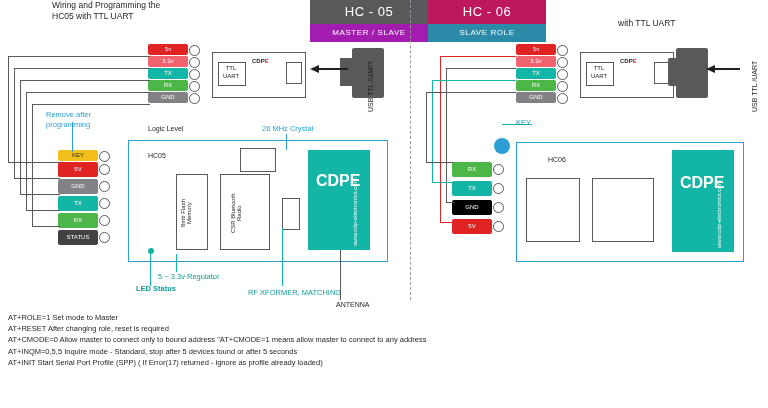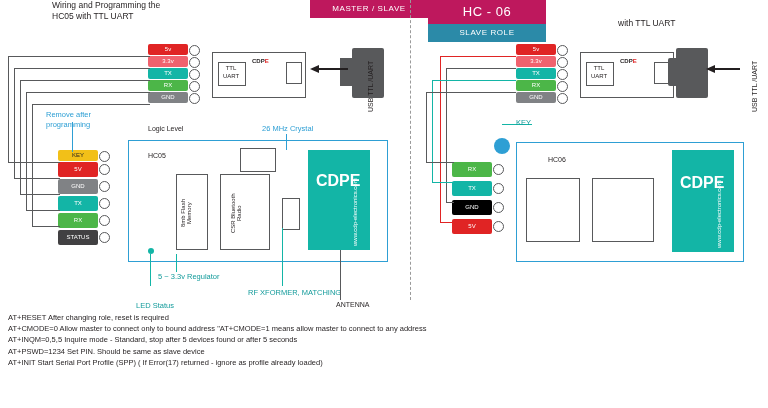--- a/index.html
+++ b/index.html
@@ -11,21 +11,21 @@
     overflow:hidden;
     color:#231f20;
   }
   .abs{position:absolute;}
   
   .hdr{position:absolute;top:0;height:42px;display:flex;flex-direction:column;}
   .hdr .name{height:24px;line-height:24px;text-align:center;color:#ffffff;font-size:13px;letter-spacing:.5px;}
   .hdr .sub{height:18px;line-height:18px;text-align:center;color:#ffffff;font-size:8px;letter-spacing:.6px;}
   #hdr05{left:310px;width:118px;}
   #hdr05 .name{background:#58595b;}
-  #hdr05 .sub{background:#be185d;}
+  #hdr05 .sub{background:#a21caf;}
   #hdr06{left:428px;width:118px;}
   #hdr06 .name{background:#be185d;}
   #hdr06 .sub{background:#2b8aa8;}
 
   
   #divider{left:410px;top:0;width:1px;height:300px;border-left:1px dashed #9a9a9a;}
 
   
   .sect-title{font-size:8.5px;line-height:11px;color:#231f20;}
 
@@ -76,20 +76,21 @@
   #at-list div{font-size:7.5px;line-height:11.2px;color:#231f20;white-space:nowrap;}
 
   
   .arrow-r{position:absolute;width:0;height:0;border-top:4px solid transparent;border-bottom:4px solid transparent;}
   .dot{position:absolute;border-radius:50%;}
 </style>
 </head>
 <body>
 
 <div class="hdr" id="hdr05">
+  <div class="name">HC - 05</div>
   <div class="sub">MASTER / SLAVE</div>
 </div>
 <div class="hdr" id="hdr06">
   <div class="name">HC - 06</div>
   <div class="sub">SLAVE ROLE</div>
 </div>
 
 <div class="abs" id="divider"></div>
 
 <div class="abs sect-title" style="left:52px;top:0;width:200px;">
@@ -137,21 +138,21 @@
 <div class="arrow-r" style="left:310px;top:65px;border-right:9px solid #231f20;"></div>
 <div class="abs lbl vert" style="left:366px;top:22px;height:90px;">USB TTL /UART</div>
 
 <div class="abs lbl-blue" style="left:46px;top:110px;width:76px;">
   <div>Remove after</div>
   <div>programming</div>
 </div>
 <div class="abs lbl" style="left:148px;top:124px;">Logic Level</div>
 <div class="abs lbl-blue" style="left:262px;top:124px;">26 MHz Crystal</div>
 <div class="abs lbl-teal" style="left:158px;top:272px;">5 ~ 3.3v Regulator</div>
-<div class="abs lbl-teal" style="left:136px;top:301px;">LED Status</div>
+<div class="abs lbl-teal" style="left:136px;top:284px;font-weight:bold;">LED Status</div>
 <div class="abs lbl-teal" style="left:248px;top:288px;">RF XFORMER, MATCHING</div>
 <div class="abs lbl" style="left:336px;top:300px;">ANTENNA</div>
 
 <div class="pinstack" id="left-board-pins" style="left:58px;top:150px;">
   <div class="pinrow">
       <div class="pin c-yellow">KEY</div>
       <div class="pinhole"></div>
     </div>
   <div class="pinrow" style="height:15px;margin-bottom:2px;">
       <div class="pin c-red" style="height:15px;line-height:15px;">5V</div>
@@ -307,18 +308,18 @@
 <div class="wire" style="left:446px;top:68px;width:70px;height:1px;"></div>
 <div class="wire" style="left:446px;top:202px;width:8px;height:1px;"></div>
 <div class="wire-teal" style="left:432px;top:80px;width:1px;height:102px;"></div>
 <div class="wire-teal" style="left:432px;top:80px;width:84px;height:1px;"></div>
 <div class="wire-teal" style="left:432px;top:182px;width:22px;height:1px;"></div>
 <div class="wire" style="left:426px;top:92px;width:1px;height:70px;"></div>
 <div class="wire" style="left:426px;top:92px;width:90px;height:1px;"></div>
 <div class="wire" style="left:426px;top:162px;width:28px;height:1px;"></div>
 
 <div id="at-list">
+  <div>AT+ROLE=1 Set mode to Master</div>
   <div>AT+RESET After changing role, reset is required</div>
   <div>AT+CMODE=0 Allow master to connect only to bound address "AT+CMODE=1 means allow master to connect to any address</div>
   <div>AT+INQM=0,5,5 Inquire mode - Standard, stop after 5 devices found or after 5 seconds</div>
-  <div>AT+PSWD=1234 Set PIN. Should be same as slave device</div>
   <div>AT+INIT Start Serial Port Profile (SPP) ( If Error(17) returned - ignore as profile already loaded)</div>
 </div>
 
 </body></html>

